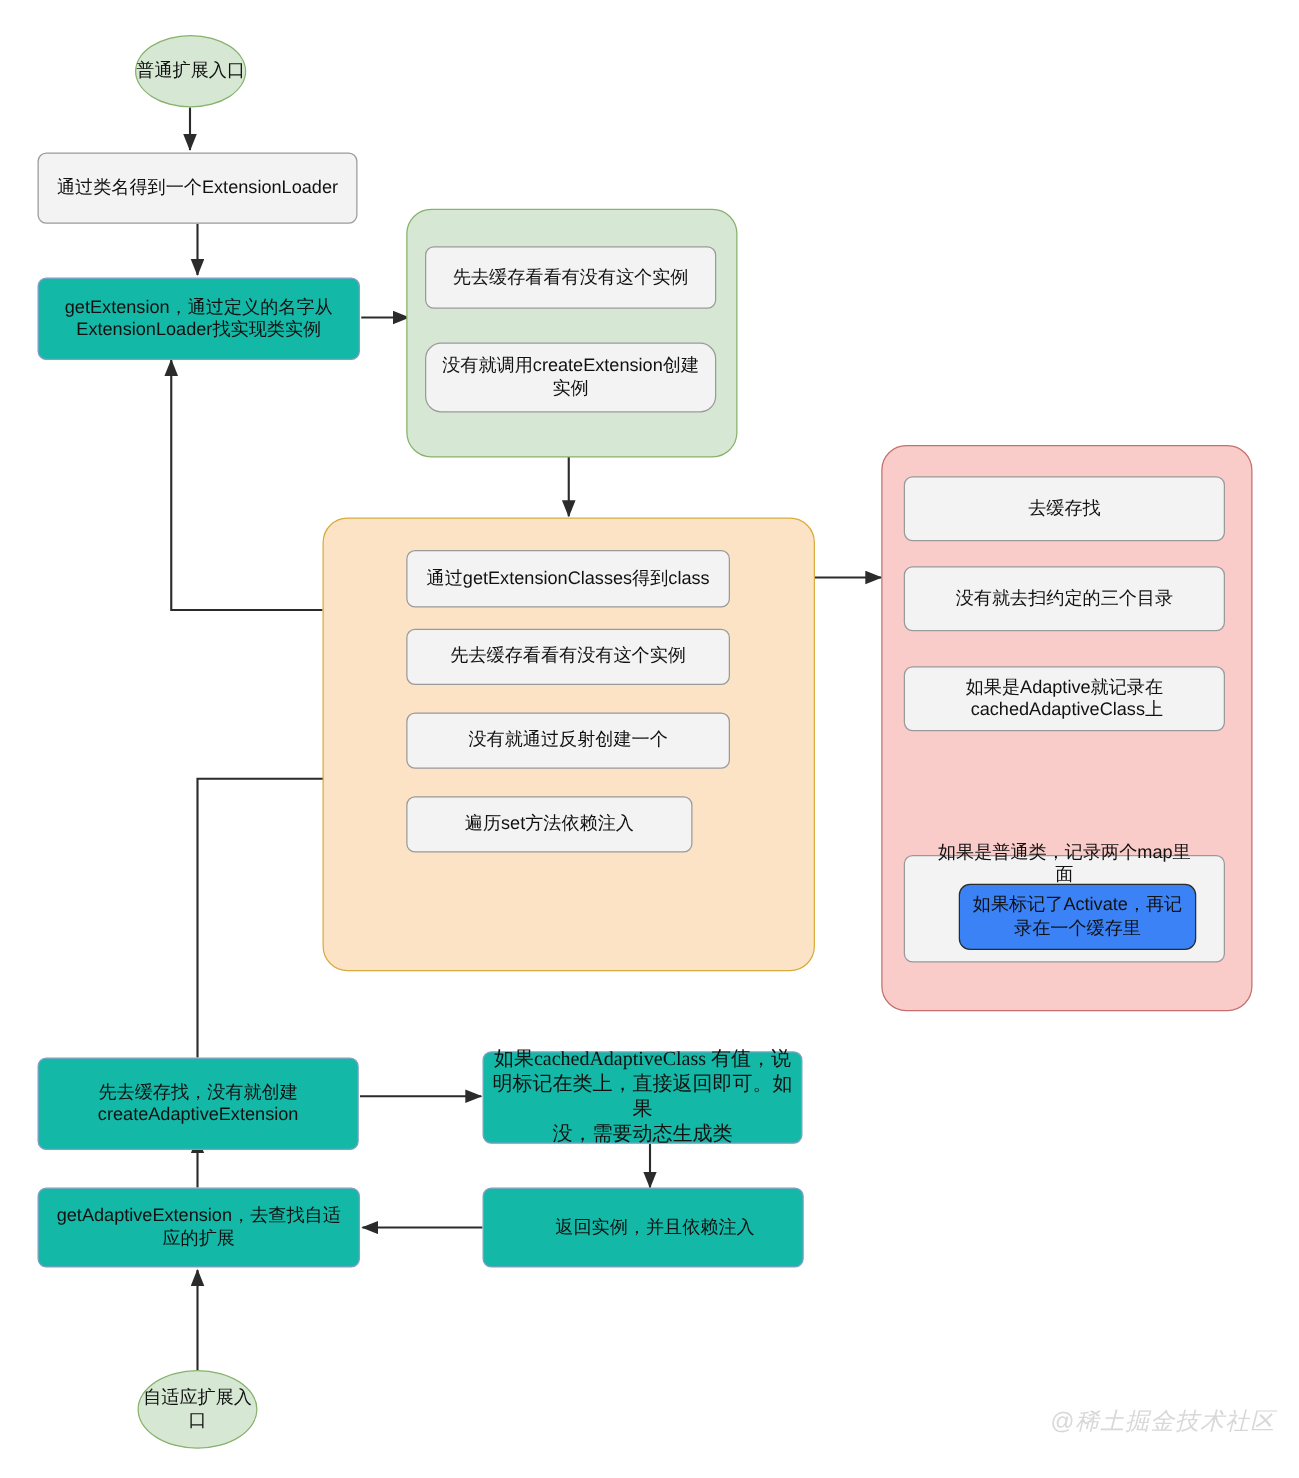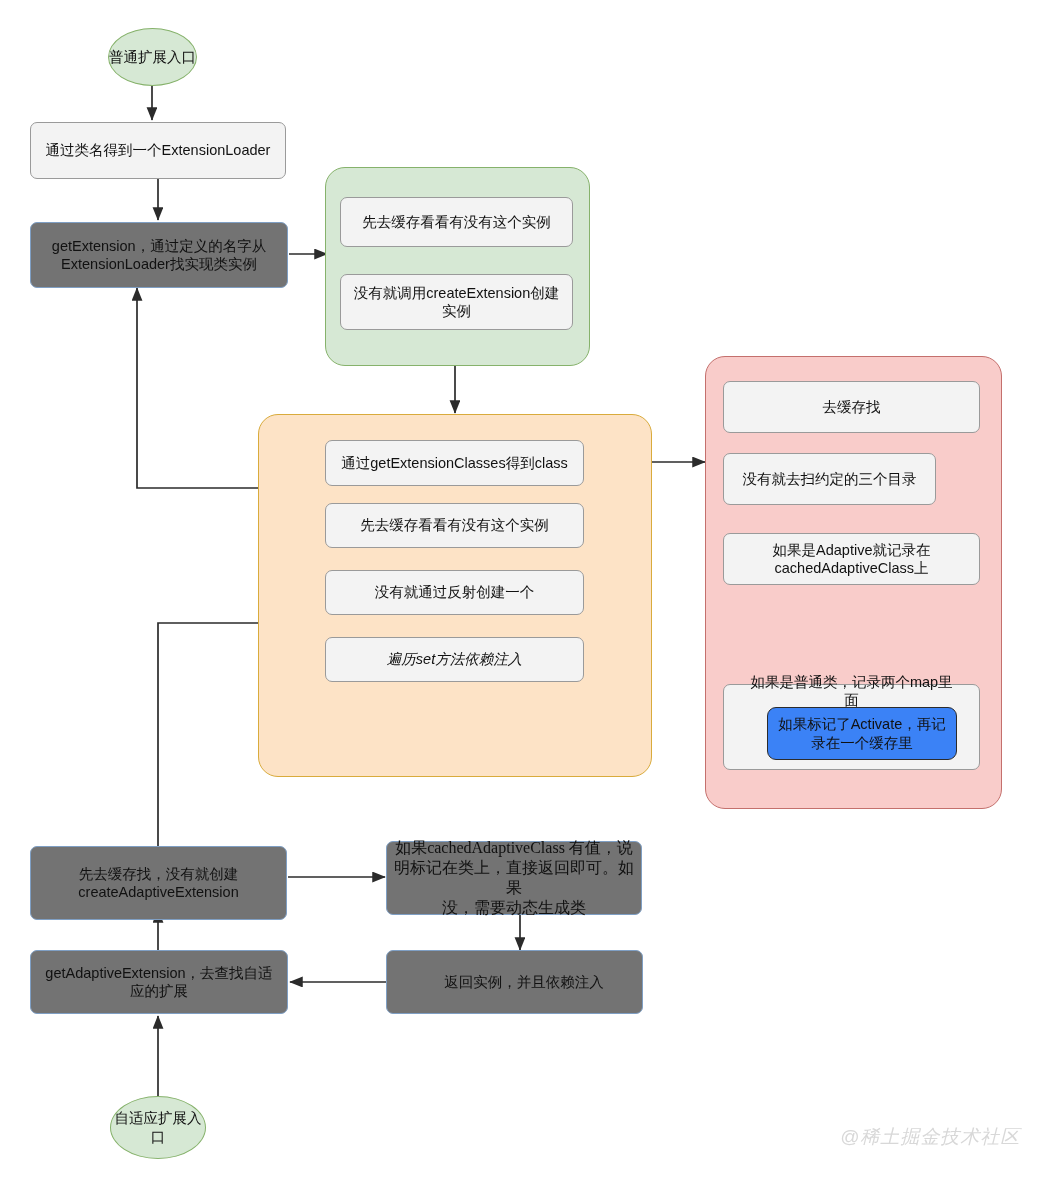--- a/index.html
+++ b/index.html
@@ -54,21 +54,21 @@
     background: #f9ccca;
     border: 1.5px solid #c4706d;
   }
   .box-grey {
     background: #f3f3f3;
     border: 1.3px solid #9a9a9a;
     border-radius: 7px;
     font-size: 14.5px;
   }
   .box-blue {
-    background: #737373;
+    background: #14b8a6;
     border: 1.3px solid #7f9fc4;
     border-radius: 7px;
     font-size: 14.5px;
   }
   .box-dark {
     background: #3b82f6;
     border: 1.6px solid #2b2b2b;
     border-radius: 9px;
     font-size: 14.5px;
   }
@@ -173,52 +173,52 @@
 
   <div class="node box-blue" style="left:30px; top:222px; width:258px; height:66px;">
     <span style="white-space:pre-line;">getExtension，通过定义的名字从
 ExtensionLoader找实现类实例</span>
   </div>
 
   <div class="node box-grey" style="left:340px; top:197px; width:233px; height:50px;">
     <span style="white-space:pre-line;">先去缓存看看有没有这个实例</span>
   </div>
 
-  <div class="node box-grey" style="left:340px; top:274px; width:233px; height:56px;">
+  <div class="node box-grey" style="left:340px; top:274px; width:233px; height:56px;border-radius:13px;">
     <span style="white-space:pre-line;">没有就调用createExtension创建
 实例</span>
   </div>
 
   <div class="node box-grey" style="left:325px; top:440px; width:259px; height:46px;">
     <span style="white-space:pre-line;">通过getExtensionClasses得到class</span>
   </div>
 
   <div class="node box-grey" style="left:325px; top:503px; width:259px; height:45px;">
     <span style="white-space:pre-line;">先去缓存看看有没有这个实例</span>
   </div>
 
   <div class="node box-grey" style="left:325px; top:570px; width:259px; height:45px;">
     <span style="white-space:pre-line;">没有就通过反射创建一个</span>
   </div>
 
-  <div class="node box-grey" style="left:325px; top:637px; width:259px; height:45px;font-style:italic;">
+  <div class="node box-grey" style="left:325px; top:637px; width:229px; height:45px;">
     <span style="white-space:pre-line;">遍历set方法依赖注入</span>
   </div>
 
 
   <div class="node box-grey" style="left:723px; top:381px; width:257px; height:52px;">
     <span style="white-space:pre-line;">去缓存找</span>
   </div>
 
-  <div class="node box-grey" style="left:723px; top:453px; width:213px; height:52px;">
+  <div class="node box-grey" style="left:723px; top:453px; width:257px; height:52px;">
     <span style="white-space:pre-line;">没有就去扫约定的三个目录</span>
   </div>
 
   <div class="node box-grey" style="left:723px; top:533px; width:257px; height:52px;">
-    <span style="white-space:pre-line;">如果是Adaptive就记录在
+    <span style="white-space:pre-line;text-align:right;">如果是Adaptive就记录在
 cachedAdaptiveClass上</span>
   </div>
 
 
   <div class="nested-wrap" style="left:723px; top:684px; width:257px; height:86px;">
     <div class="nested-title" style="white-space:pre-line;">如果是普通类，记录两个map里
 面</div>
   </div>
   <div class="nested-inner box-dark" style="left:767px; top:707px; width:190px; height:53px;">
     <span style="white-space:pre-line;">如果标记了Activate，再记

